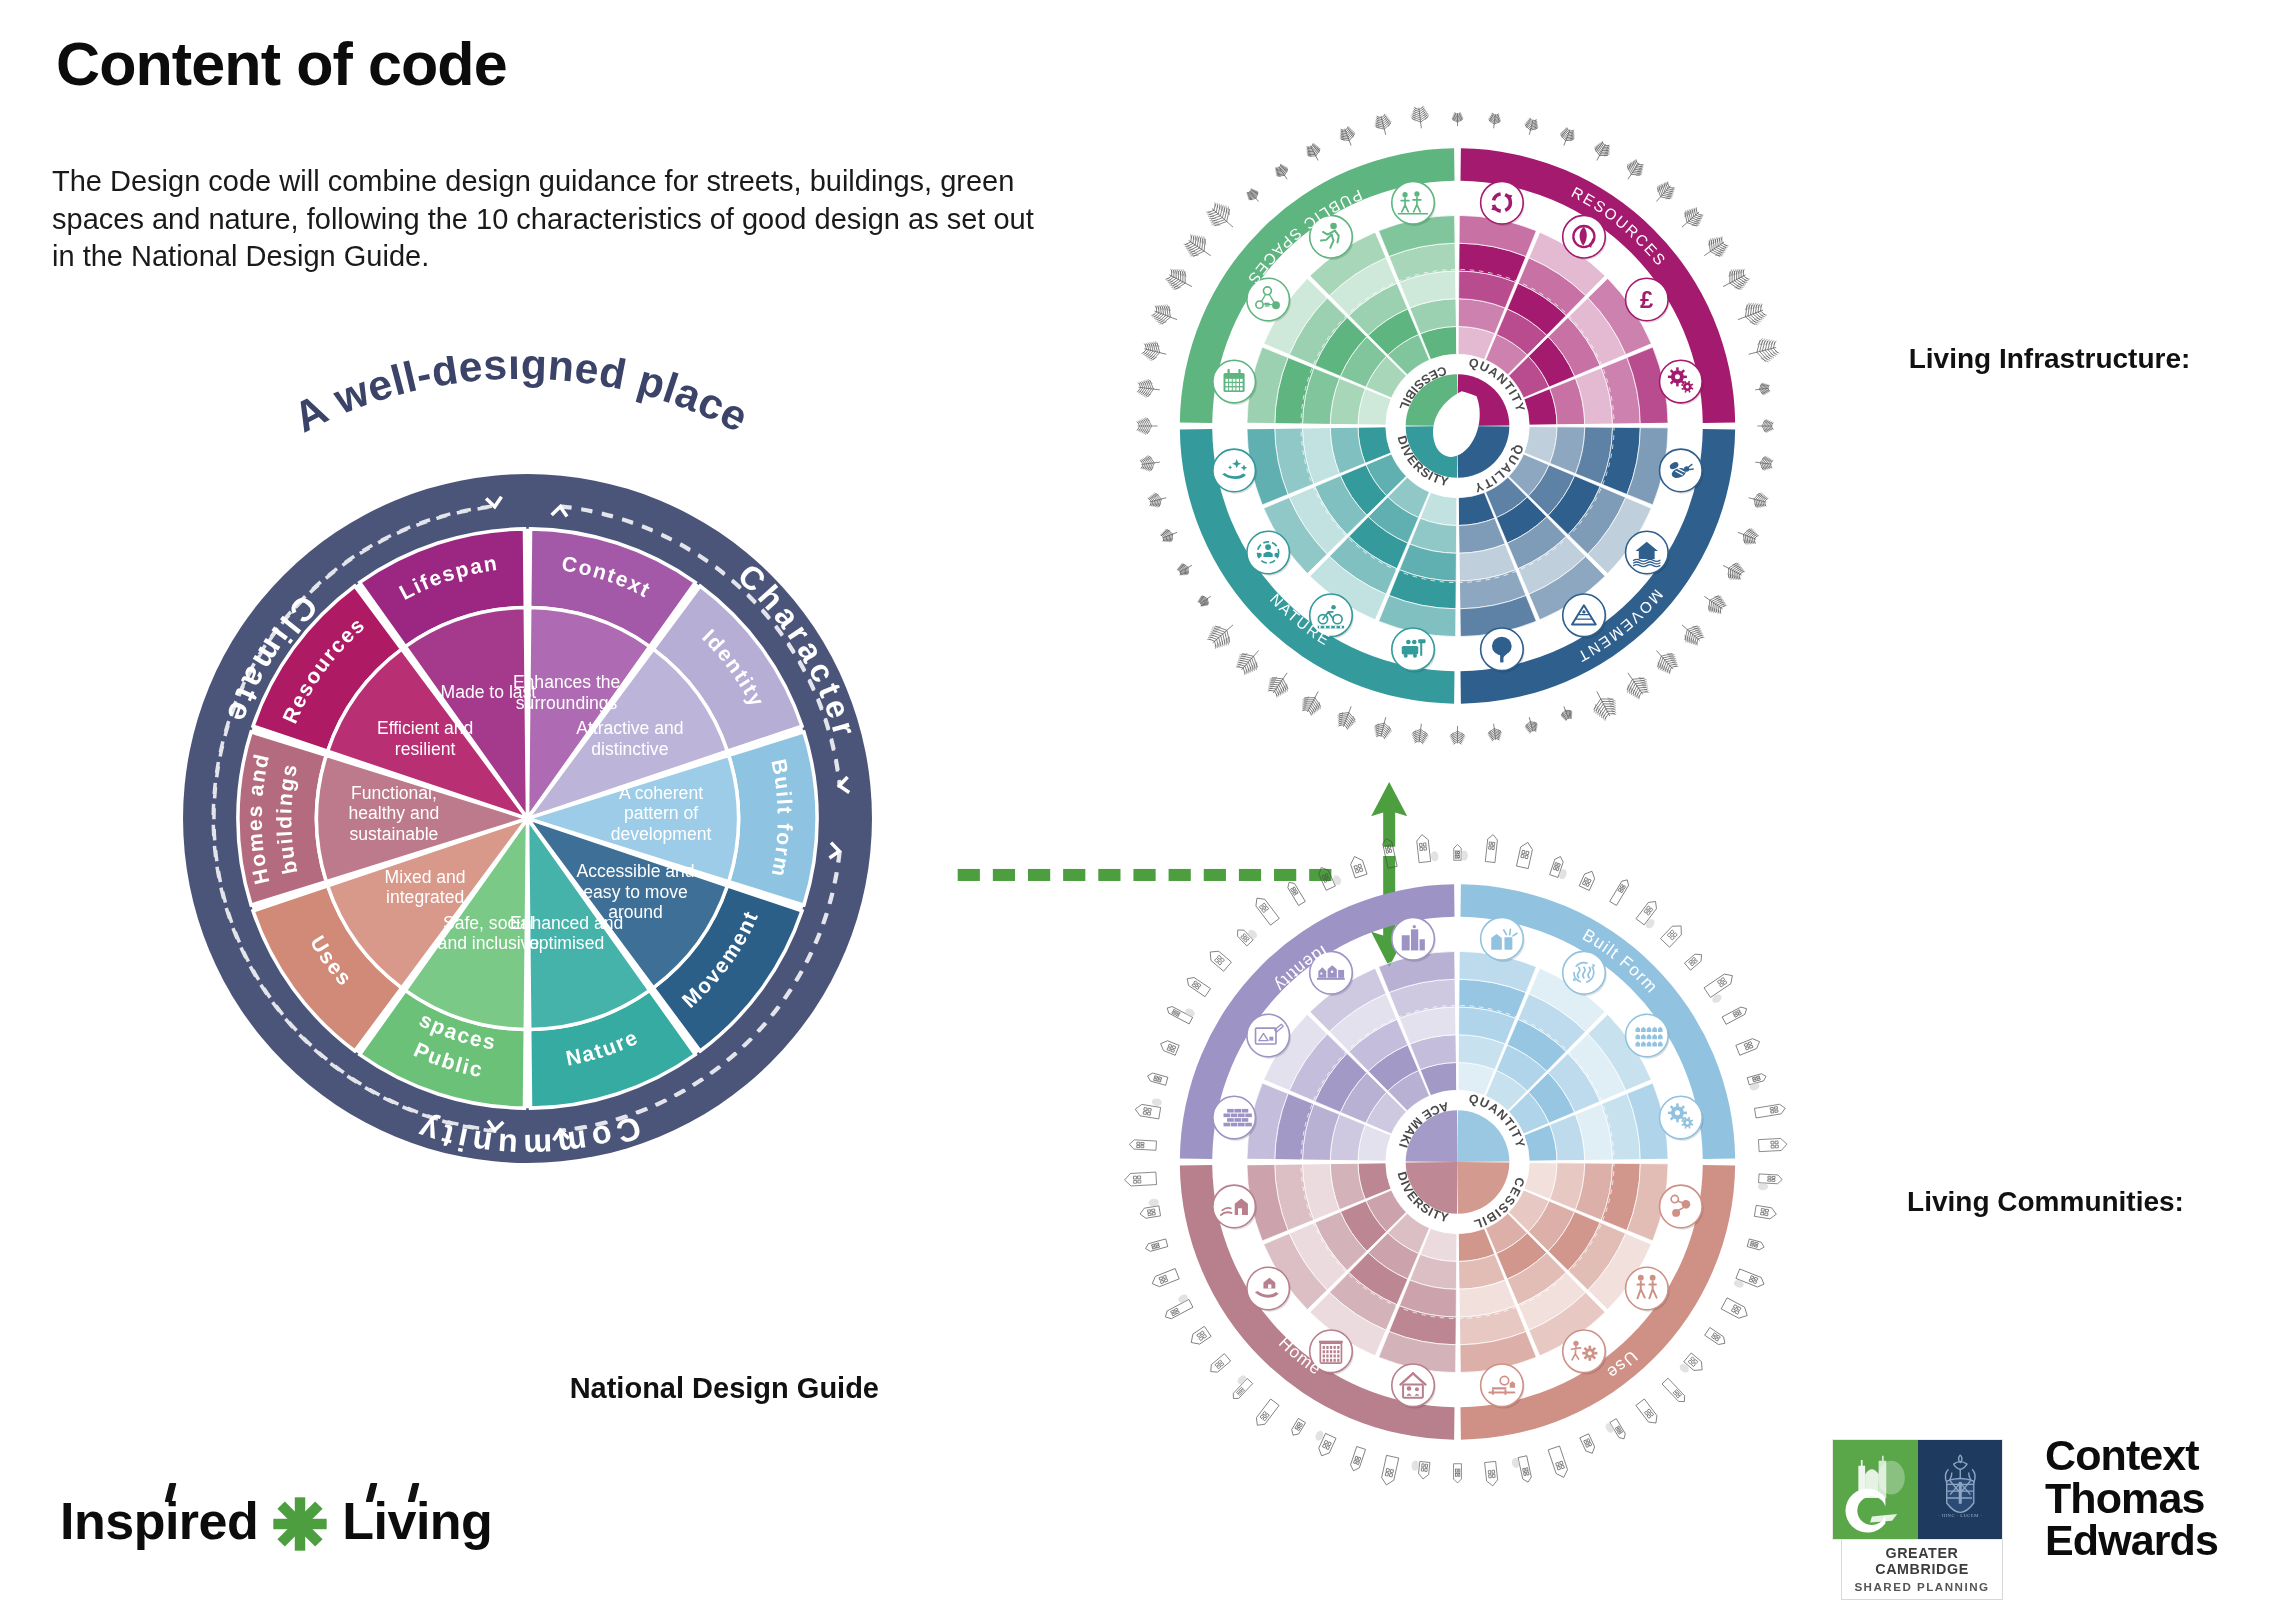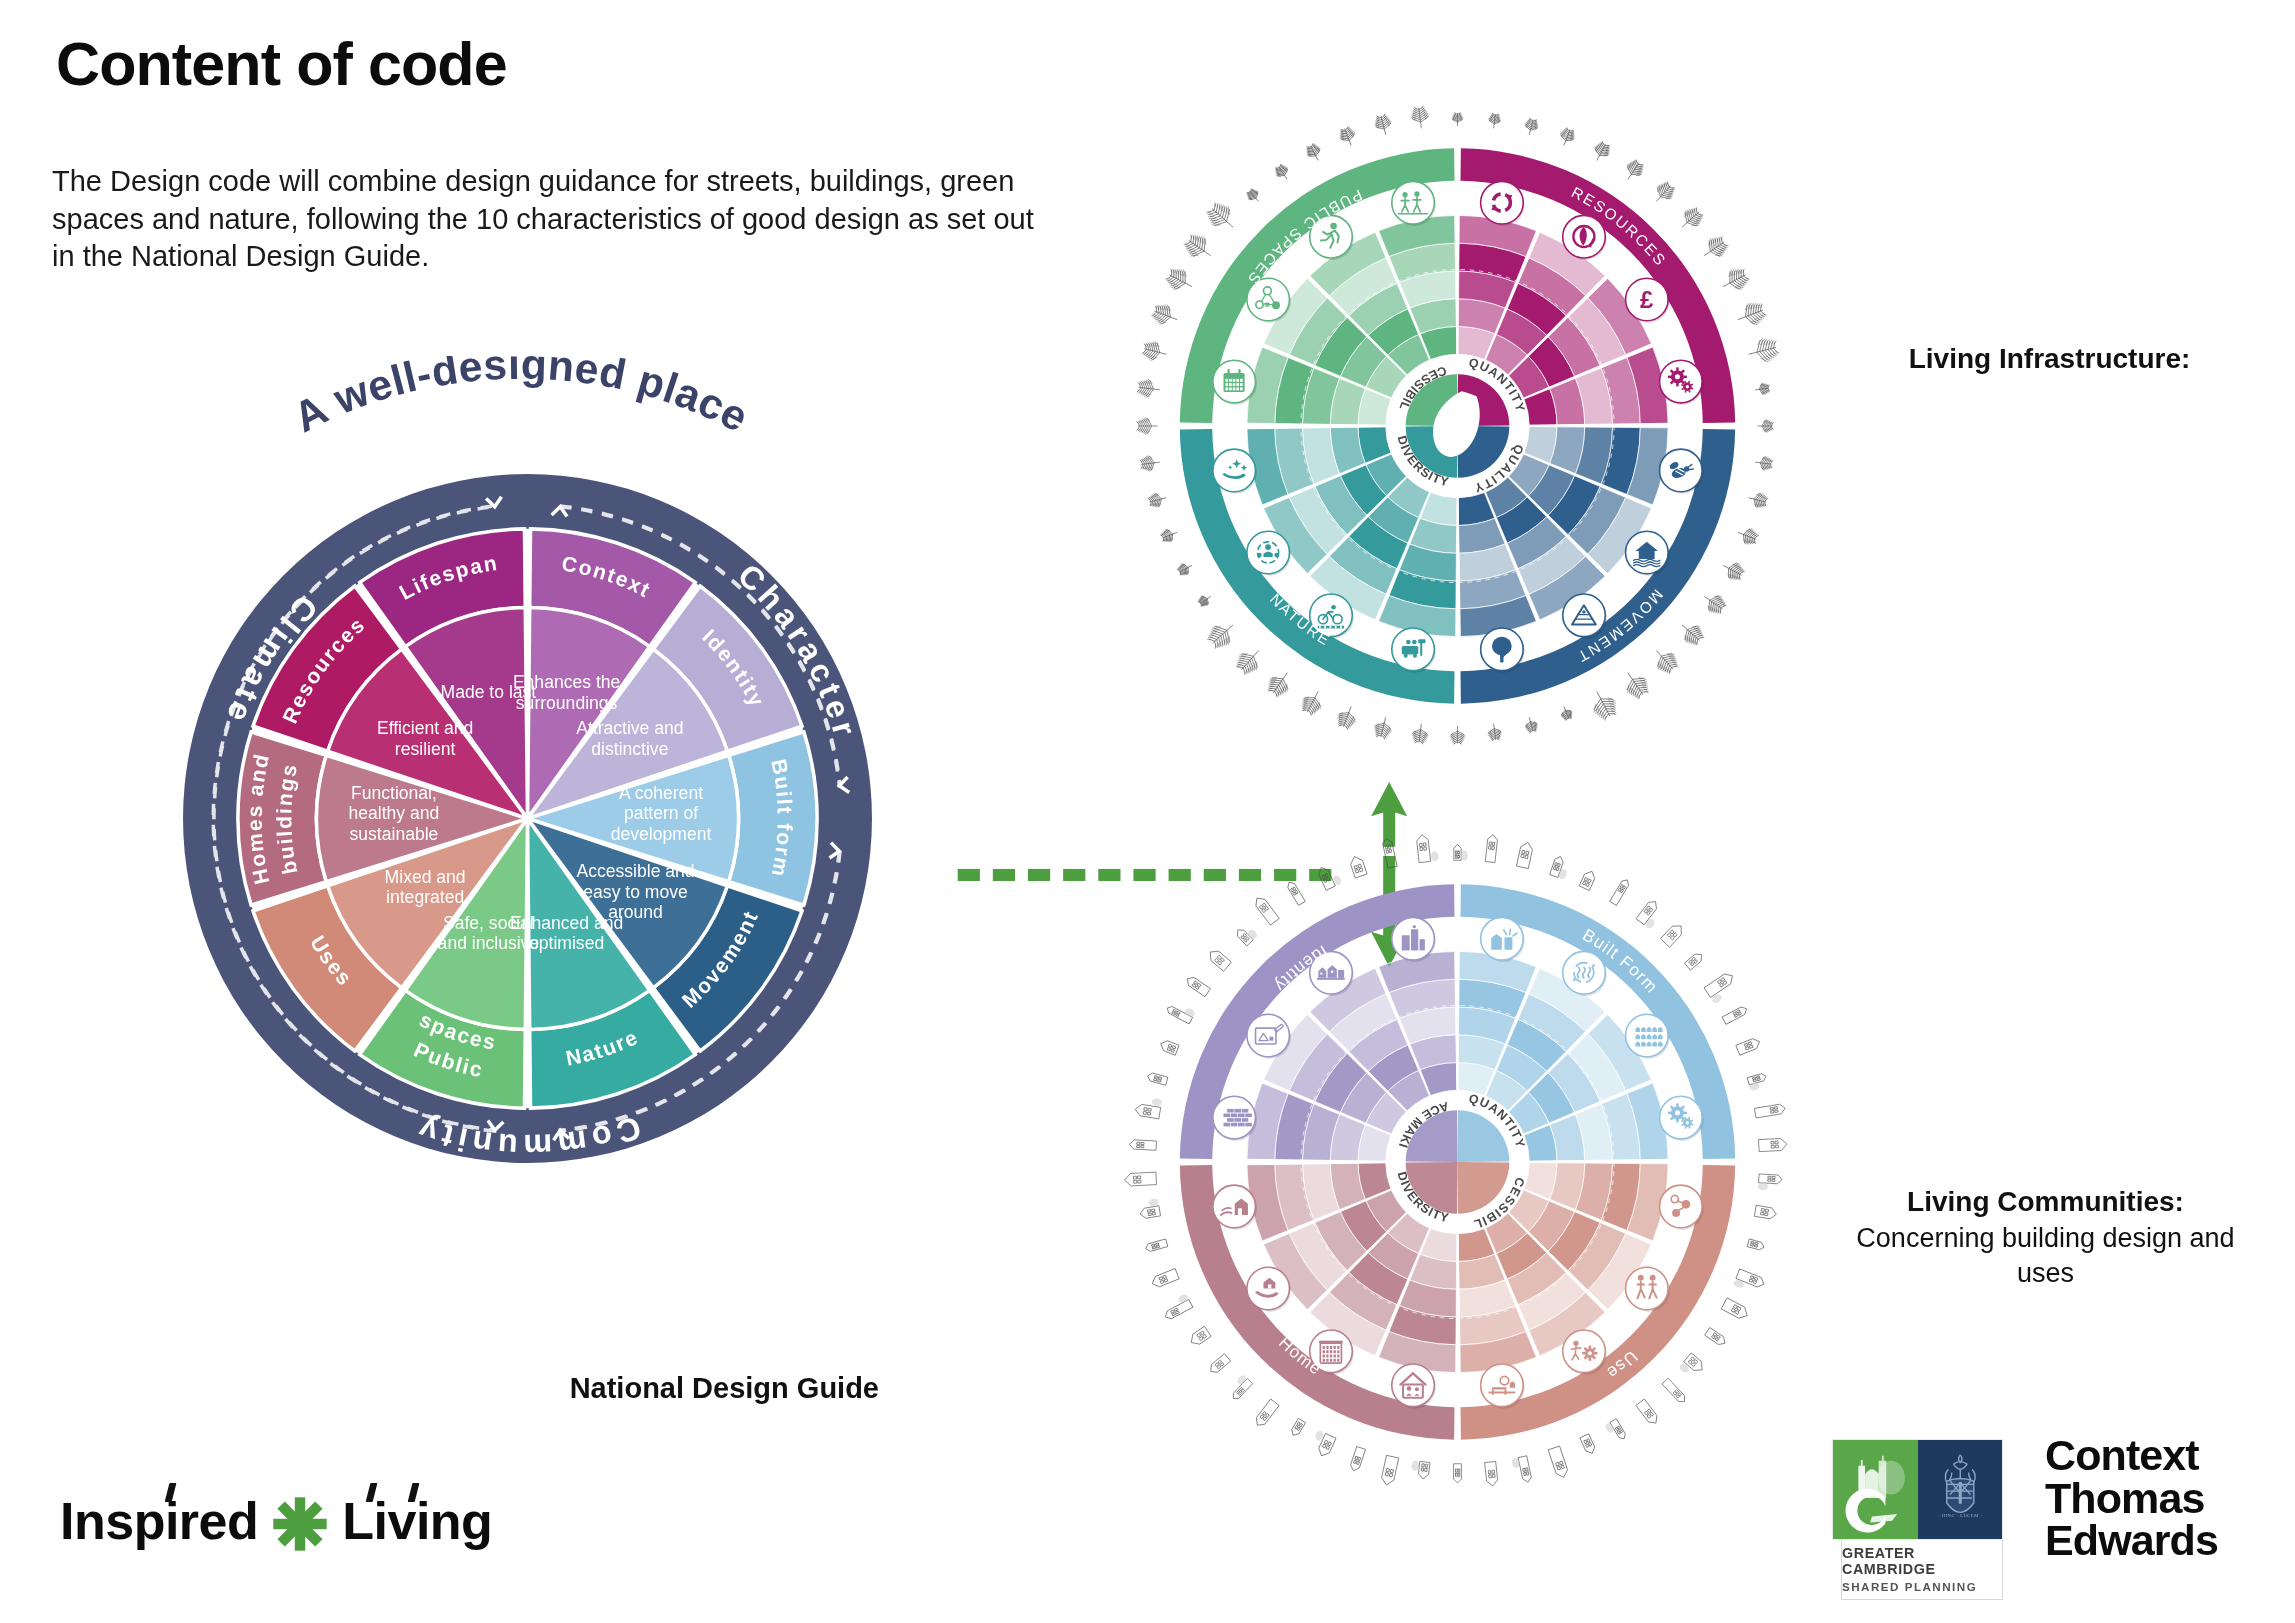--- a/index.html
+++ b/index.html
@@ -40,21 +40,21 @@
   #inspired-living-logo{left:60px;top:1495px;display:flex;align-items:flex-start;gap:13px;}
   #inspired-living-logo .word{font-size:52px;font-weight:700;letter-spacing:-0.5px;
         color:#0c0c0c;position:relative;line-height:1;}
   .acc{position:absolute;width:7.4px;height:19.4px;background:#111;
         transform:skewX(-14deg);border-radius:0.9px;}
 
   #gc-logo{left:1832px;top:1439px;width:171px;}
   #gc-logo .gc-top{display:flex;height:99px;border:1.4px solid #e9e9e9;}
   #gc-logo .gc-green{flex:1;background:#5aa74a;position:relative;overflow:hidden;}
   #gc-logo .gc-navy{flex:1;background:#1e3a5f;position:relative;overflow:hidden;}
-  #gc-logo .gc-text{border:1.4px solid #d8d8d8;border-top:none;text-align:left;padding:5.1px 0 6px;margin-left:9px;}
+  #gc-logo .gc-text{border:1.4px solid #d8d8d8;border-top:none;text-align:center;padding:5.1px 0 6px;margin-left:9px;}
   #gc-logo .gc-t1{font-size:14.3px;font-weight:700;letter-spacing:0.6px;color:#3d3d3d;}
   #gc-logo .gc-t2{font-size:11.6px;font-weight:700;letter-spacing:1.5px;color:#555;margin-top:3.2px;}
 
   #pte-logo{left:2045px;top:1434px;width:241px;}
   #pte-logo .l{font-size:43px;font-weight:700;line-height:0.99;letter-spacing:-0.9px;color:#0c0c0c;}
 </style>
 </head>
 <body>
 
 <div class="abs" id="page-title">Content of code</div>
@@ -2308,21 +2308,20 @@
       </defs>
       <text font-size="37" font-weight="400" fill="#ffffff" letter-spacing="2.5" font-family="&quot;Liberation Sans&quot;,sans-serif"><textPath href="#lc-wheelq0" startOffset="50%" text-anchor="middle">Identity</textPath></text>
       <text font-size="37" font-weight="400" fill="#ffffff" letter-spacing="2.5" font-family="&quot;Liberation Sans&quot;,sans-serif"><textPath href="#lc-wheelq1" startOffset="50%" text-anchor="middle">Built Form</textPath></text>
       <text font-size="37" font-weight="400" fill="#ffffff" letter-spacing="2.5" font-family="&quot;Liberation Sans&quot;,sans-serif"><textPath href="#lc-wheelq2" startOffset="50%" text-anchor="middle">Use</textPath></text>
       <text font-size="37" font-weight="400" fill="#ffffff" letter-spacing="2.5" font-family="&quot;Liberation Sans&quot;,sans-serif"><textPath href="#lc-wheelq3" startOffset="50%" text-anchor="middle">Home</textPath></text>
     </g>
 </svg>
 
 <div class="abs side-caption" id="lc-caption">
   <div class="hdr">Living Communities:</div>
-  <div class="bdy">Concerning building design and uses</div>
 </div>
 
 <div class="abs" id="inspired-living-logo">
   <div class="word">
     <span>Inspired</span>
     <span class="acc" style="left:107px;top:-12px;"></span>
   </div>
   <svg width="58" height="58" viewBox="0 0 100 100">
     <g id="ast-g">
         <rect x="41" y="4" width="18" height="92" fill="#4d9e3f" transform="rotate(0 50 50)"></rect>

